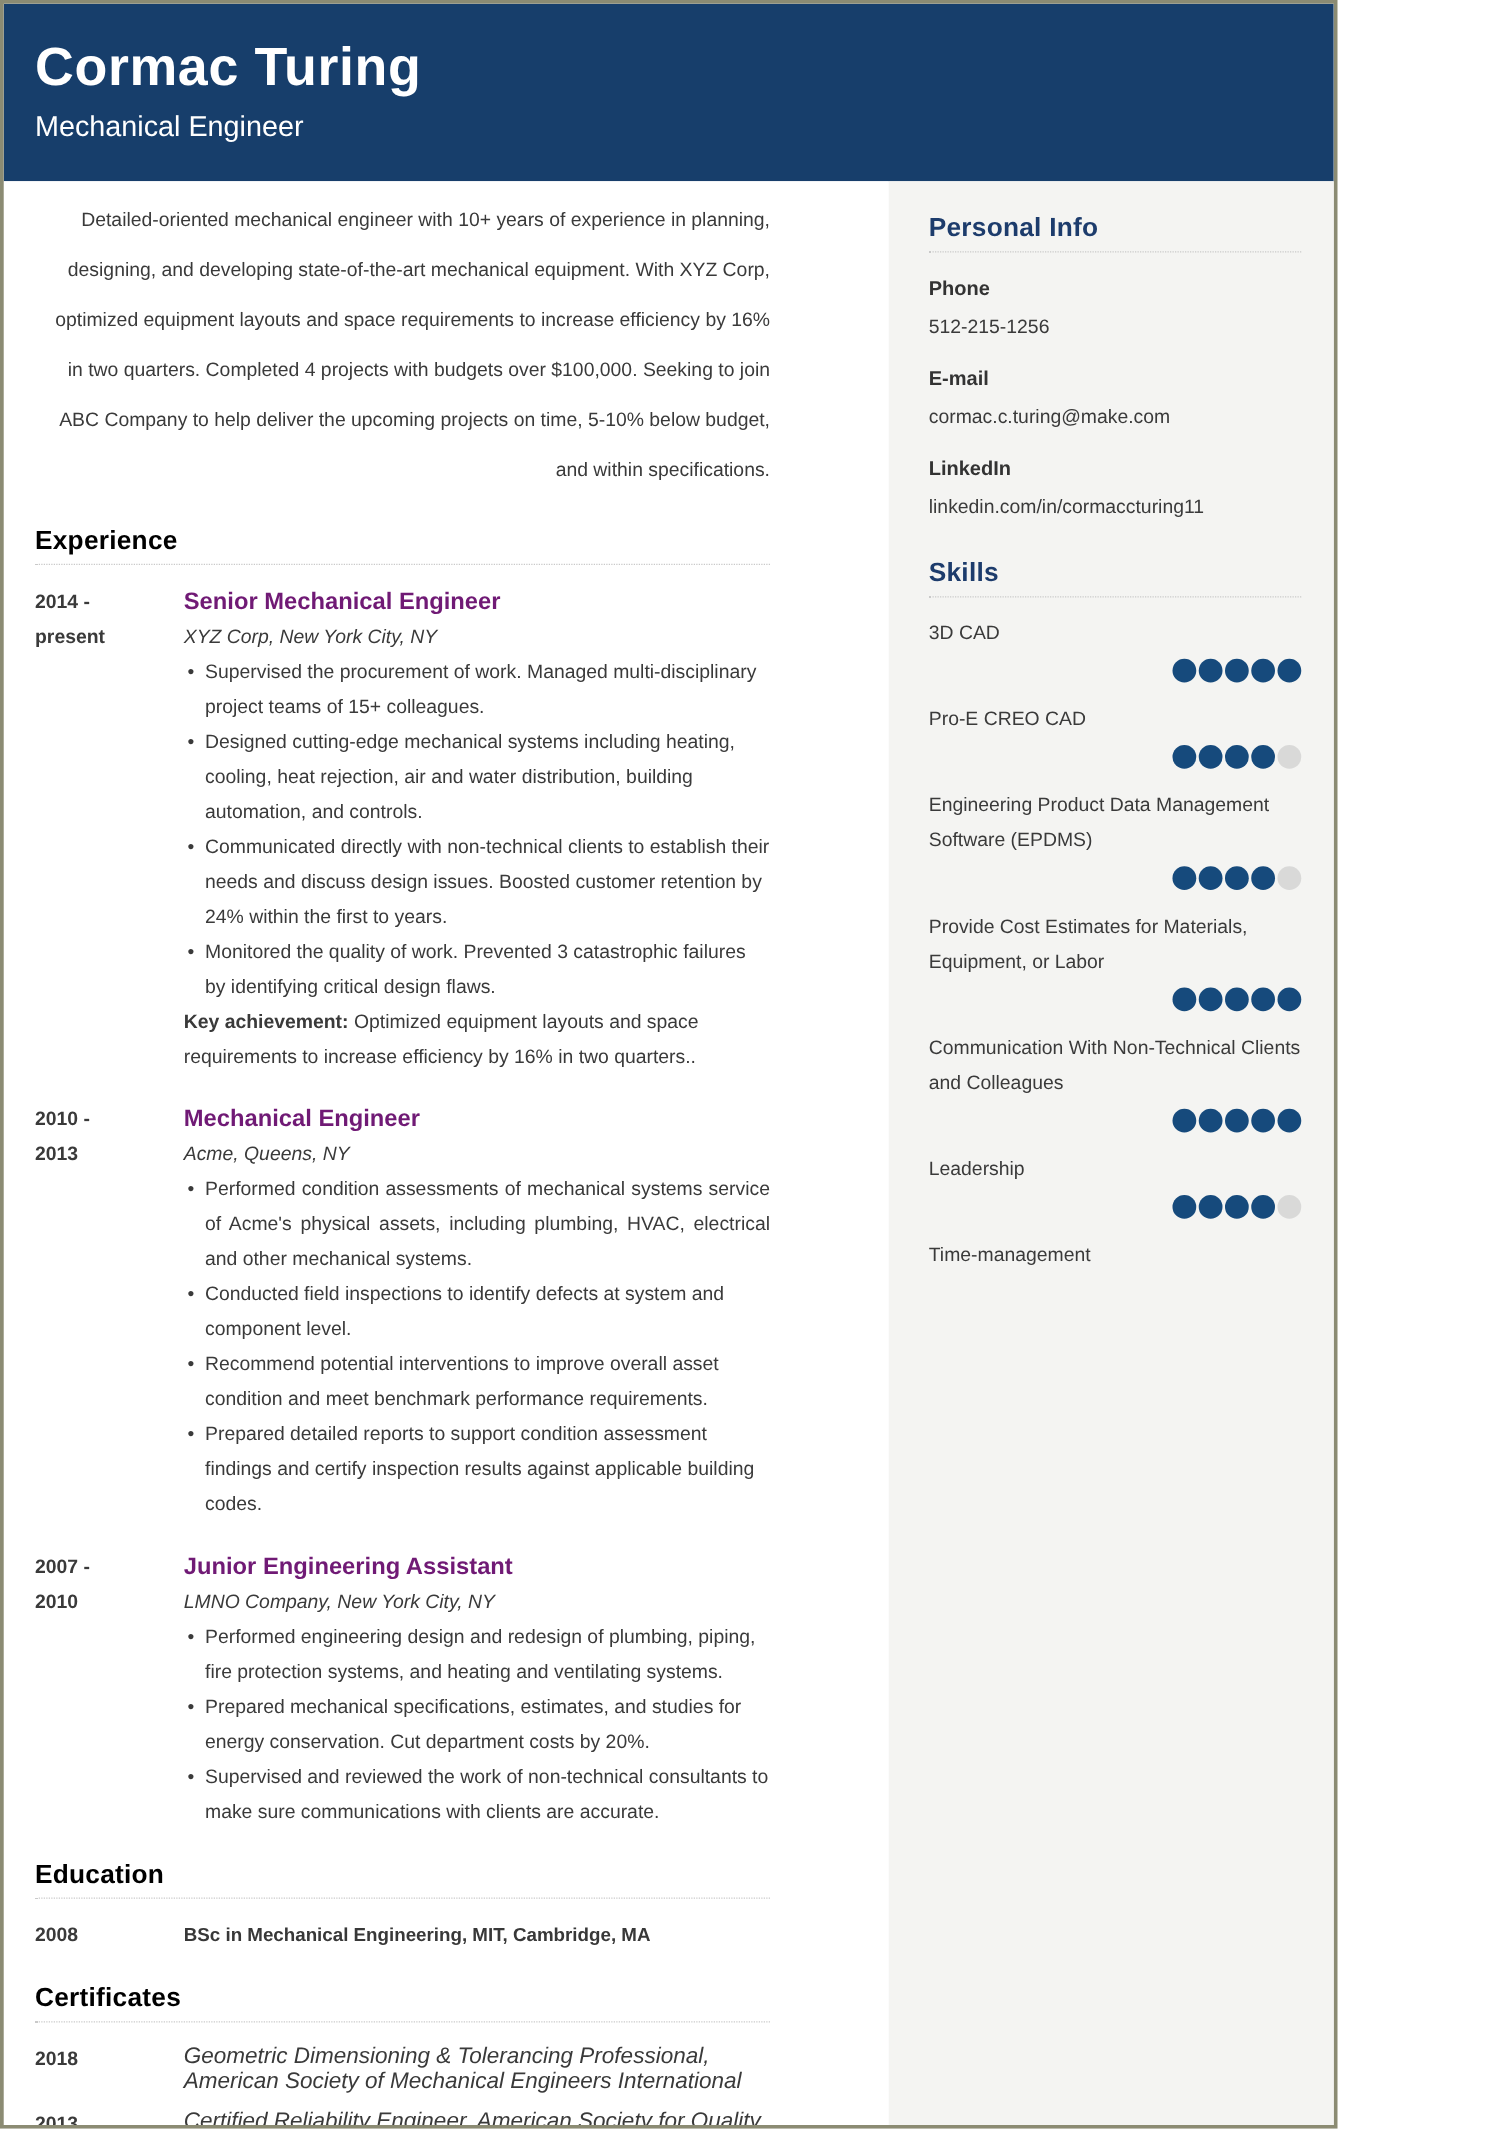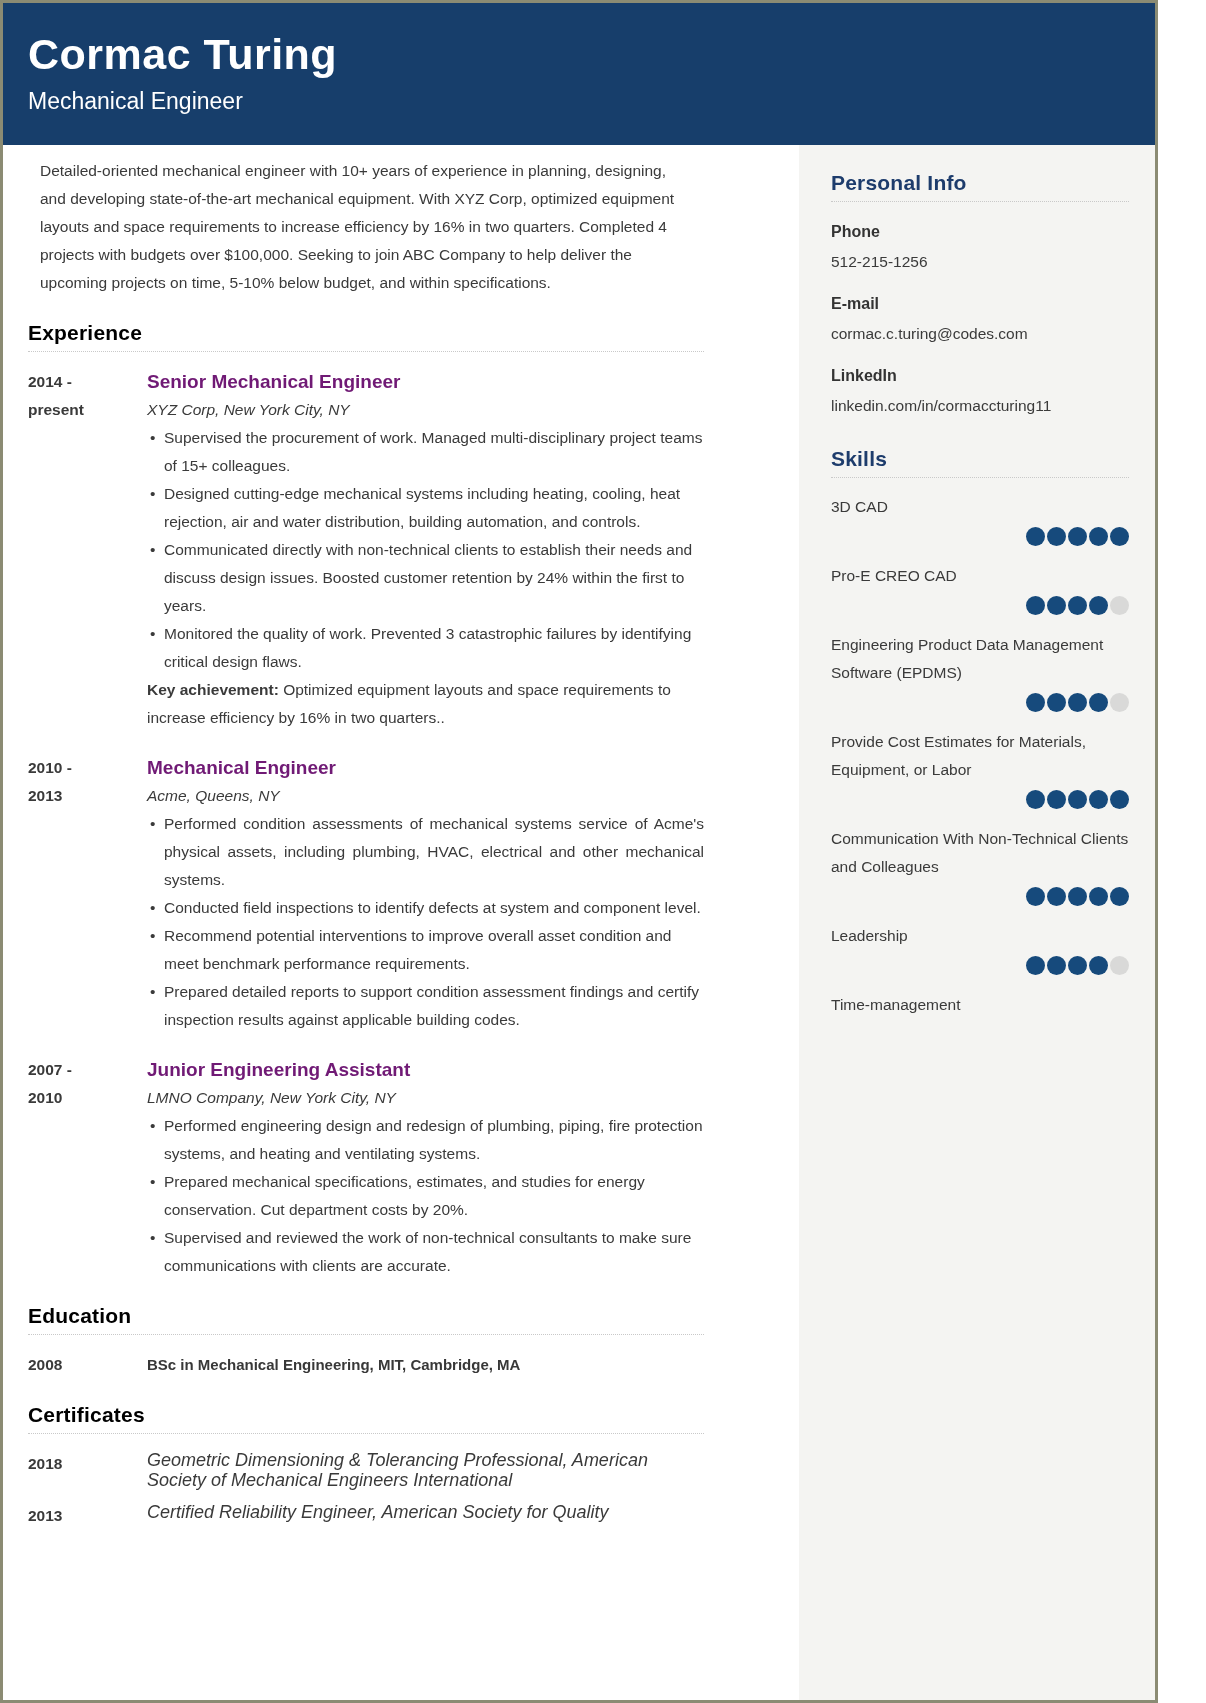--- a/index.html
+++ b/index.html
@@ -2,34 +2,34 @@
 <html><head>
 <meta charset="utf-8">
 <style>
   html,body{margin:0;padding:0;}
   body{
     font-family:"Liberation Sans",sans-serif;
     color:#3a3a3a;
     background:#fff;
   }
   .page{
-    width:1158px;height:1703px;box-sizing:border-box;
+    width:1070px;height:1703px;box-sizing:border-box;
     border:3px solid #8b8b73;
     display:flex;flex-direction:column;background:#fff;overflow:hidden;
   }
   .header{
     background:#173e6b;color:#fff;
     padding:27px 30px 30px 25px;flex:0 0 auto;
   }
   .name{font-size:43px;font-weight:bold;margin:0;line-height:1.15;letter-spacing:.5px;}
   .headline{font-size:23px;font-weight:400;margin:9px 0 0;}
   .content{display:flex;flex:1 1 auto;min-height:0;}
   .main{flex:1 1 auto;min-width:0;padding:12px 95px 30px 25px;box-sizing:border-box;background:#fff;}
   .sidebar{flex:0 0 356px;width:356px;box-sizing:border-box;background:#f4f4f2;padding:26px 26px 30px 32px;}
-  .summary{font-size:15.5px;line-height:28px;margin:0 12px 24px;}
+  .summary{font-size:15.5px;line-height:40px;margin:0 0 24px;text-align:right;}
   .section-heading{color:#000000;font-size:21px;font-weight:bold;margin:24px 0 6px;letter-spacing:.2px;}
   .divider{border:0;border-top:1px dotted #c9c9c9;margin:0 0 16px;height:0;}
   .entry{display:flex;margin-bottom:22px;justify-content:center;}
   .entry.simple{margin-bottom:12px;}
   .entry-date{flex:0 0 119px;width:119px;padding-right:40px;box-sizing:border-box;
     font-weight:bold;font-size:15.5px;line-height:28px;}
   .entry-body{flex:1 1 auto;min-width:0;}
   .job-title{font-size:19px;font-weight:bold;margin:0;line-height:28px;color:#701a75;}
   .company{font-style:italic;font-size:15.5px;line-height:28px;}
   .bullets{list-style:none;margin:0;padding:0;}
@@ -143,21 +143,21 @@
     <div class="sidebar">
       <h2 class="sb-heading">Personal Info</h2>
       <hr class="sb-divider">
       <div id="contact-items">
           <div class="contact-item">
             <div class="contact-label">Phone</div>
             <div class="contact-value">512-215-1256</div>
           </div>
           <div class="contact-item">
             <div class="contact-label">E-mail</div>
-            <div class="contact-value">cormac.c.turing@codes.com</div>
+            <div class="contact-value">cormac.c.turing@make.com</div>
           </div>
           <div class="contact-item">
             <div class="contact-label">LinkedIn</div>
             <div class="contact-value">linkedin.com/in/cormaccturing11</div>
           </div>
         </div>
 
       <h2 class="sb-heading skills">Skills</h2>
       <hr class="sb-divider">
       <div id="skill-items">

